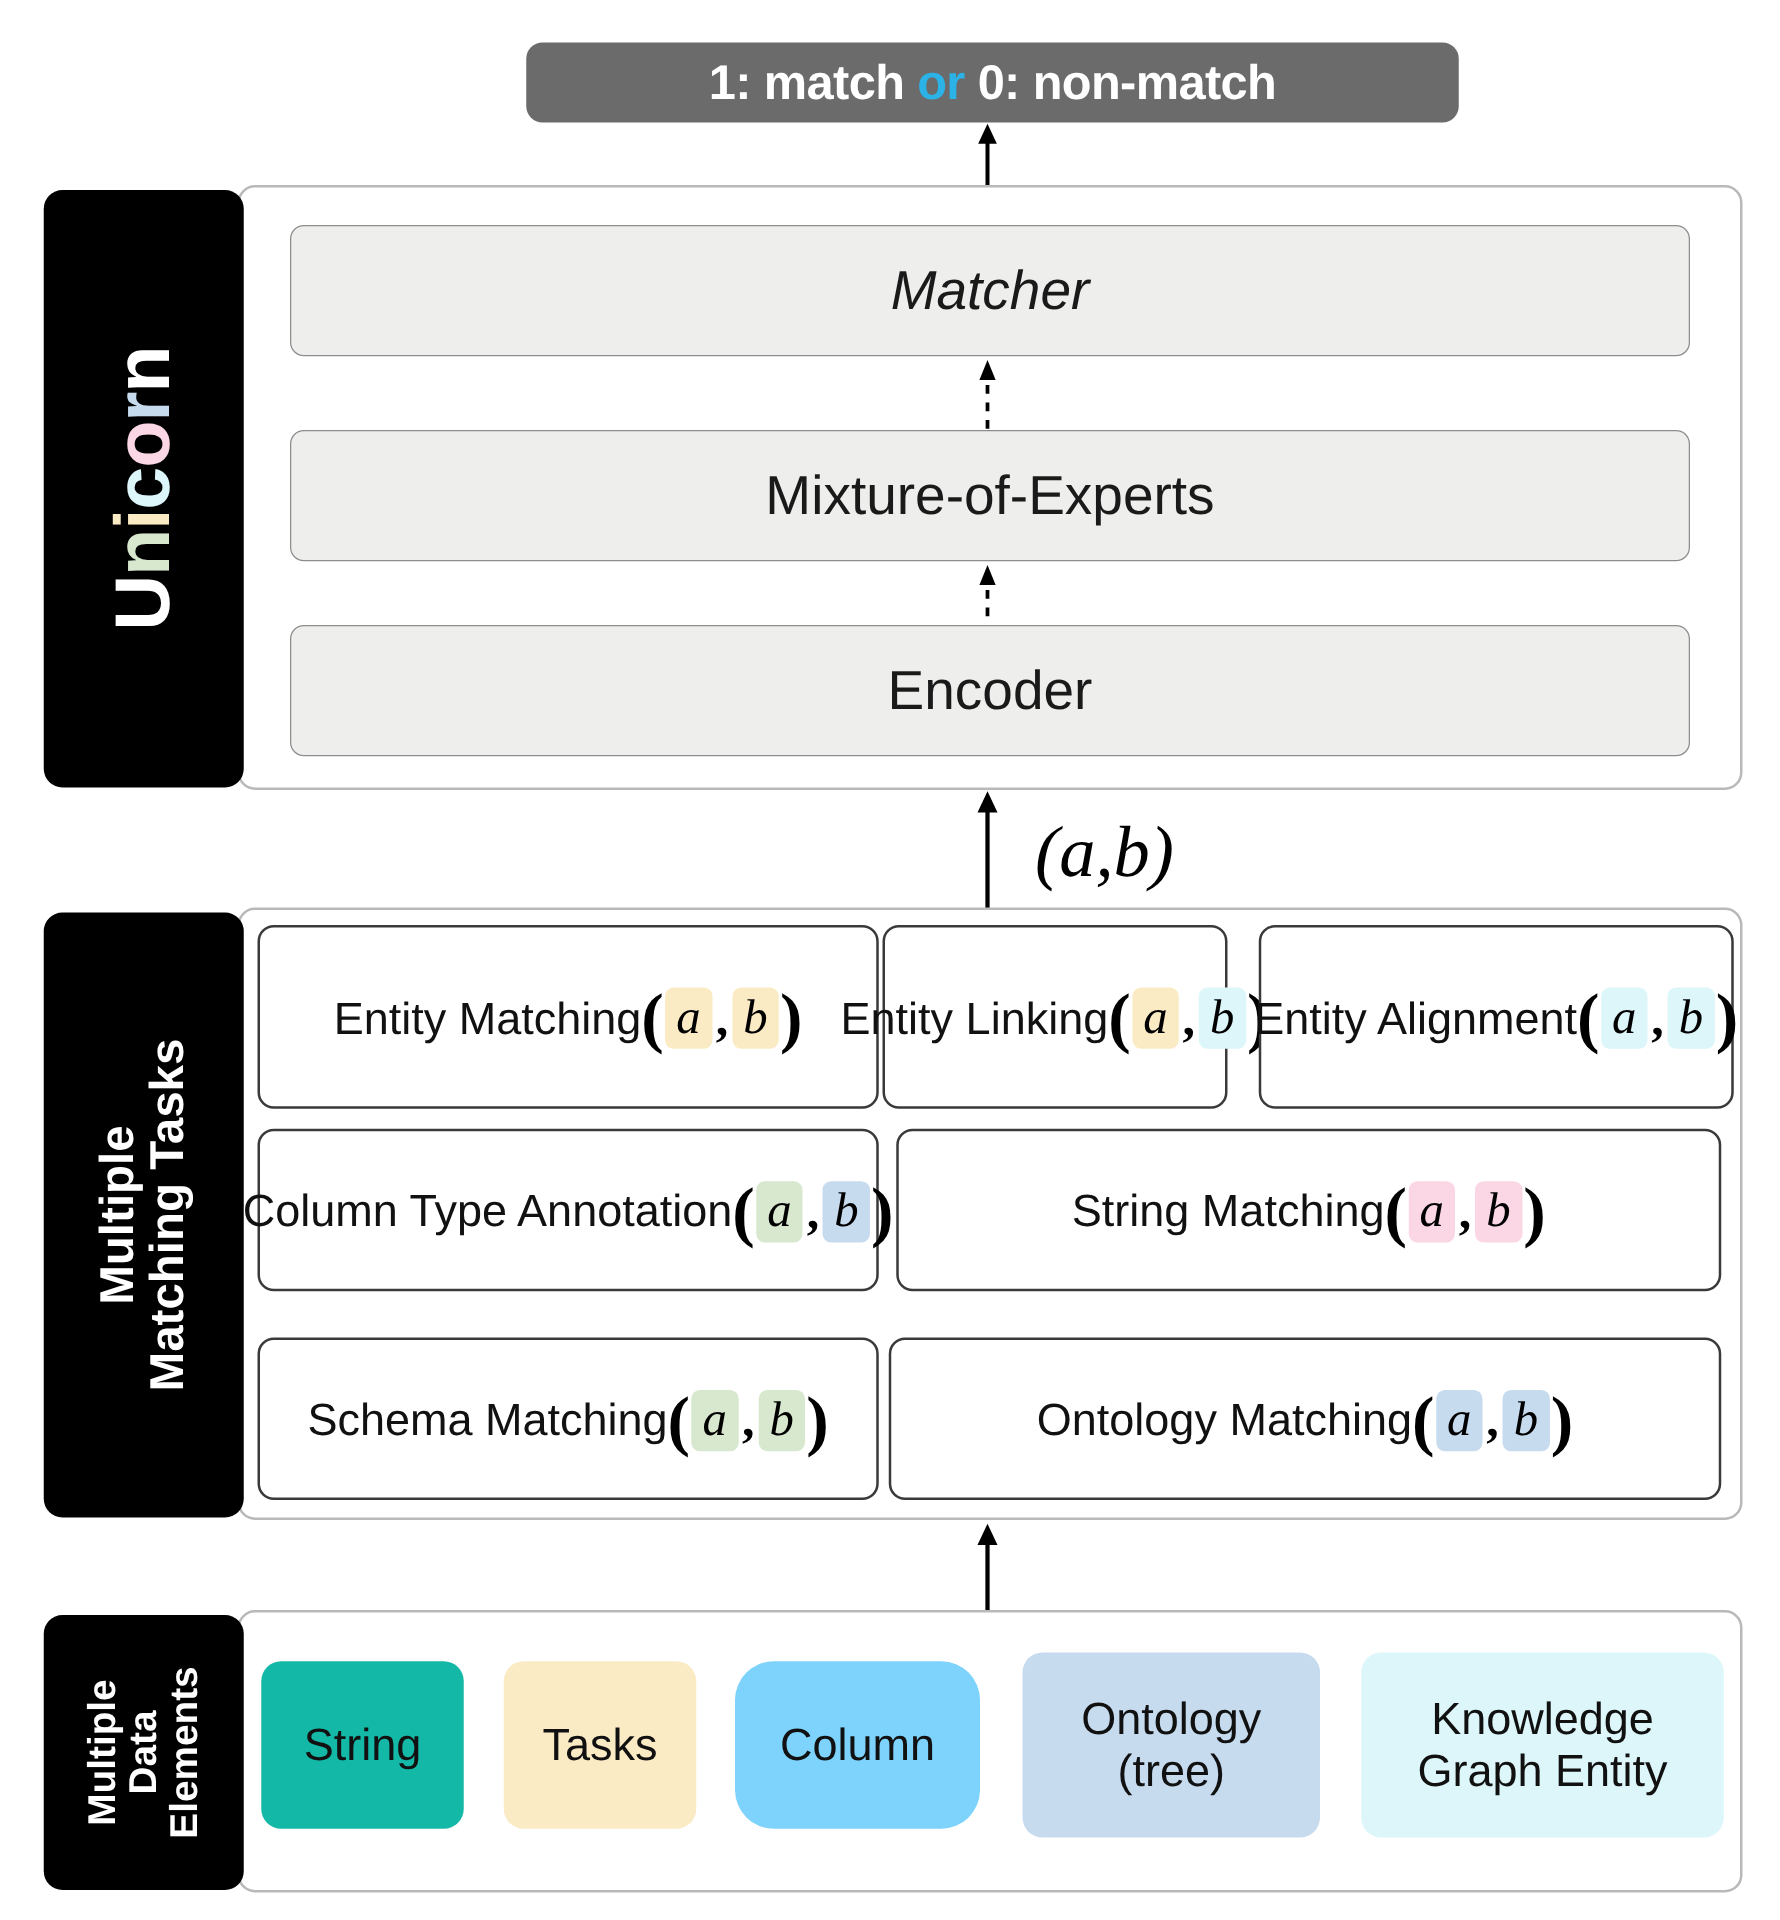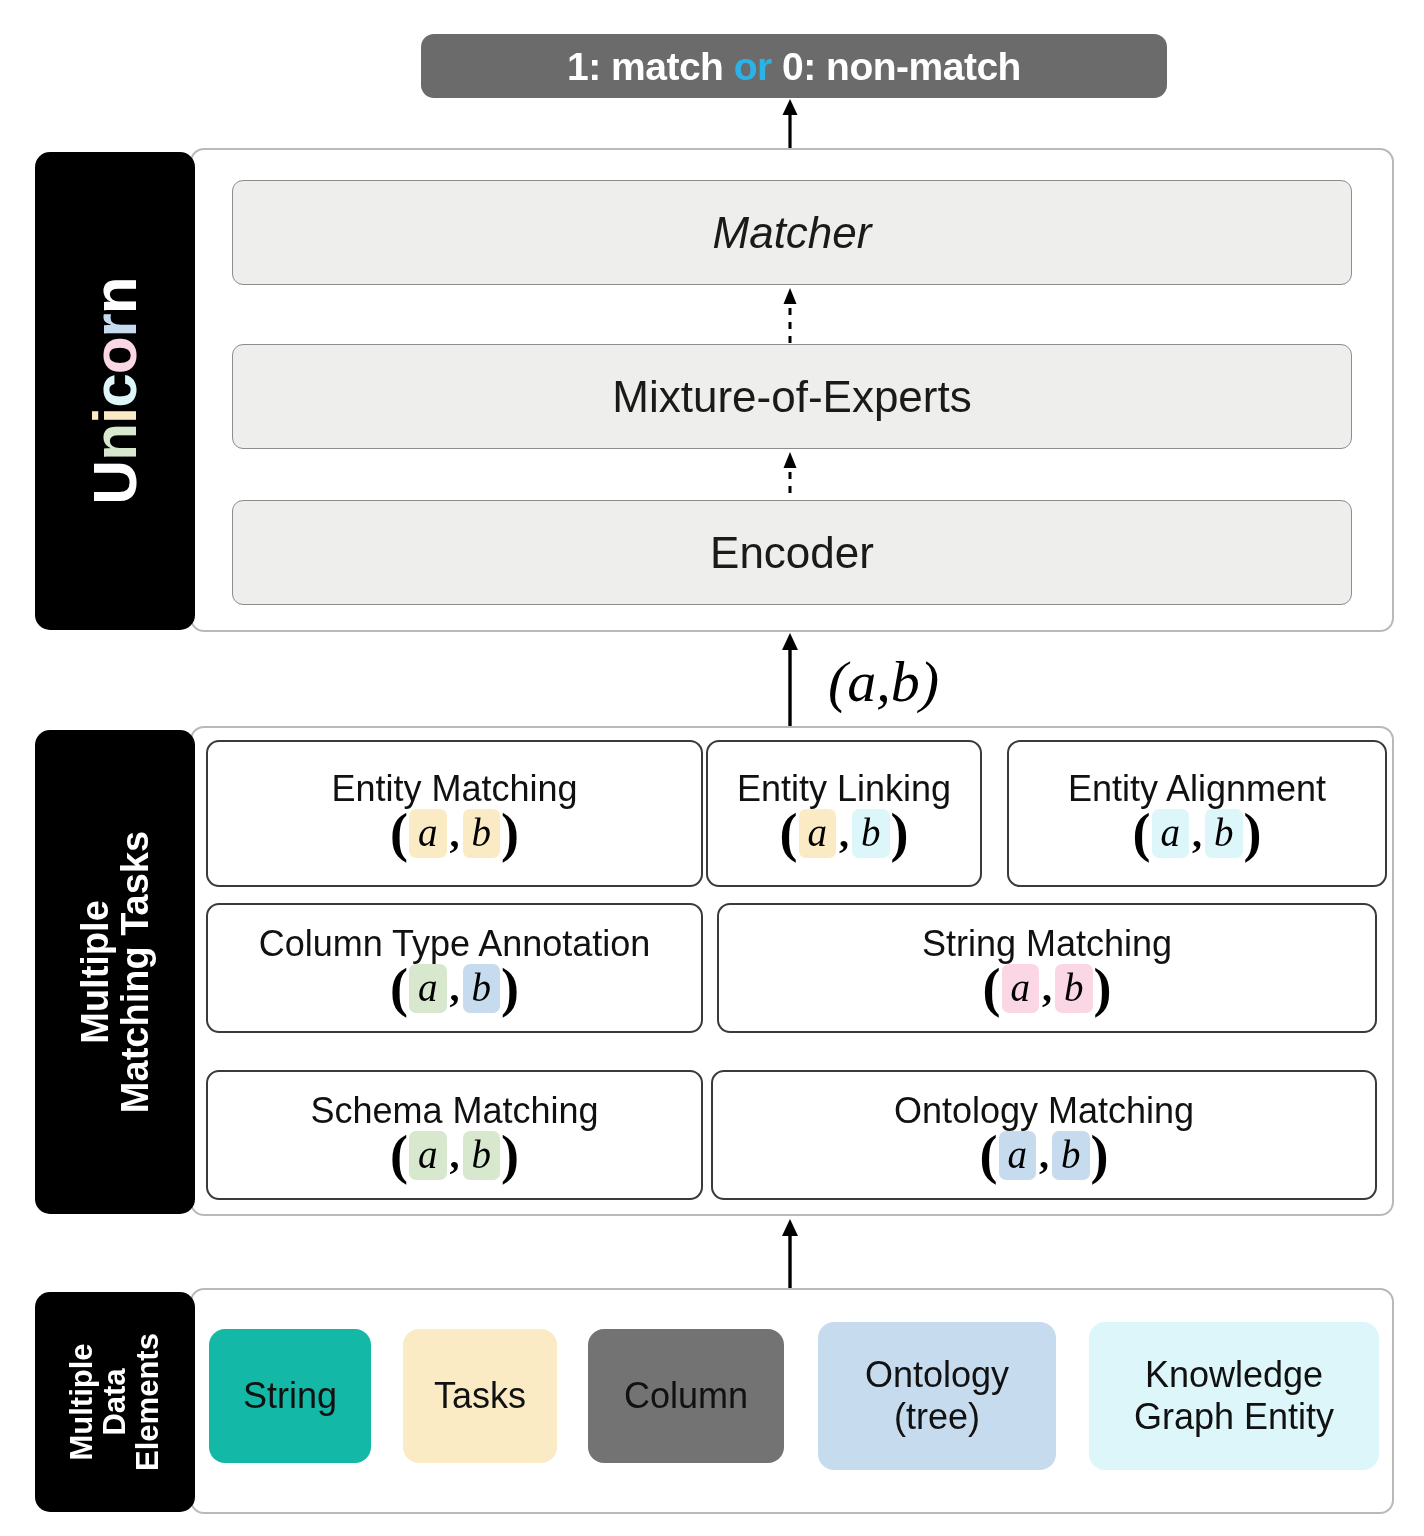--- a/index.html
+++ b/index.html
@@ -92,21 +92,20 @@
   }
 
   
   .taskcard {
     position: absolute;
     background: #ffffff;
     border: 2.4px solid #3a3a3a;
     border-radius: 13px;
     box-sizing: border-box;
     display: flex;
-    flex-direction: column;
     align-items: center;
     justify-content: center;
     padding-top: 2px;
   }
   .task-title {
     font-size: 36px;
     color: #111111;
     line-height: 1.05;
     white-space: nowrap;
   }
@@ -297,21 +296,21 @@
     <div>Elements</div>
   </div>
 </div>
 
 <div class="chip" style="left:209px; top:1329px; width:162px; height:134px; background:#14b8a6;">
   <span>String</span>
 </div>
 <div class="chip" style="left:403px; top:1329px; width:154px; height:134px; background:#fbebc5;">
   <span>Tasks</span>
 </div>
-<div class="chip" style="left:588px; top:1329px; width:196px; height:134px; background:#737373;">
+<div class="chip" style="left:588px; top:1329px; width:196px; height:134px; background:#7dd3fc;border-radius:31px;">
   <span>Column</span>
 </div>
 <div class="chip" style="left:818px; top:1322px; width:238px; height:148px; background:#c7dbef; white-space:pre-line;">
   <span>Ontology
 (tree)</span>
 </div>
 <div class="chip" style="left:1089px; top:1322px; width:290px; height:148px; background:#dcf6fa; white-space:pre-line;">
   <span>Knowledge
 Graph Entity</span>
 </div>

